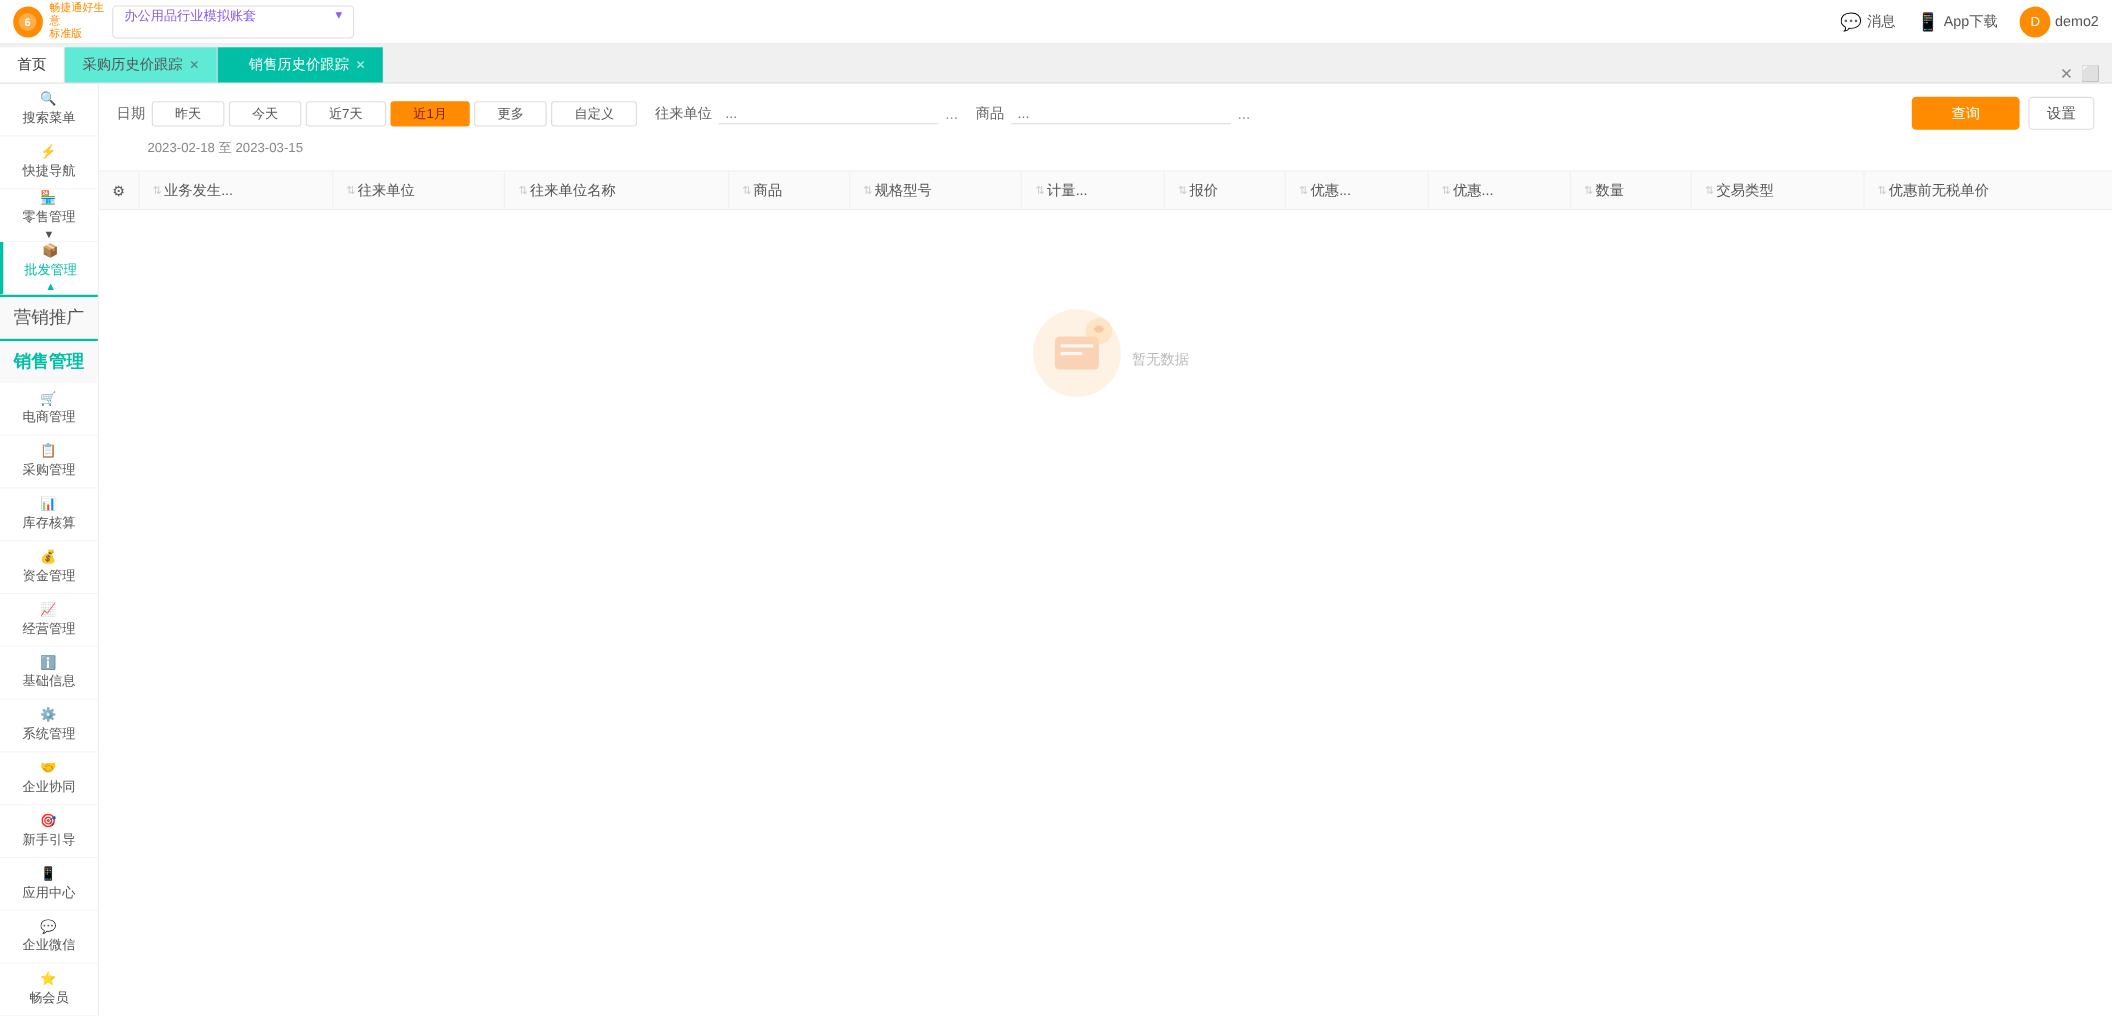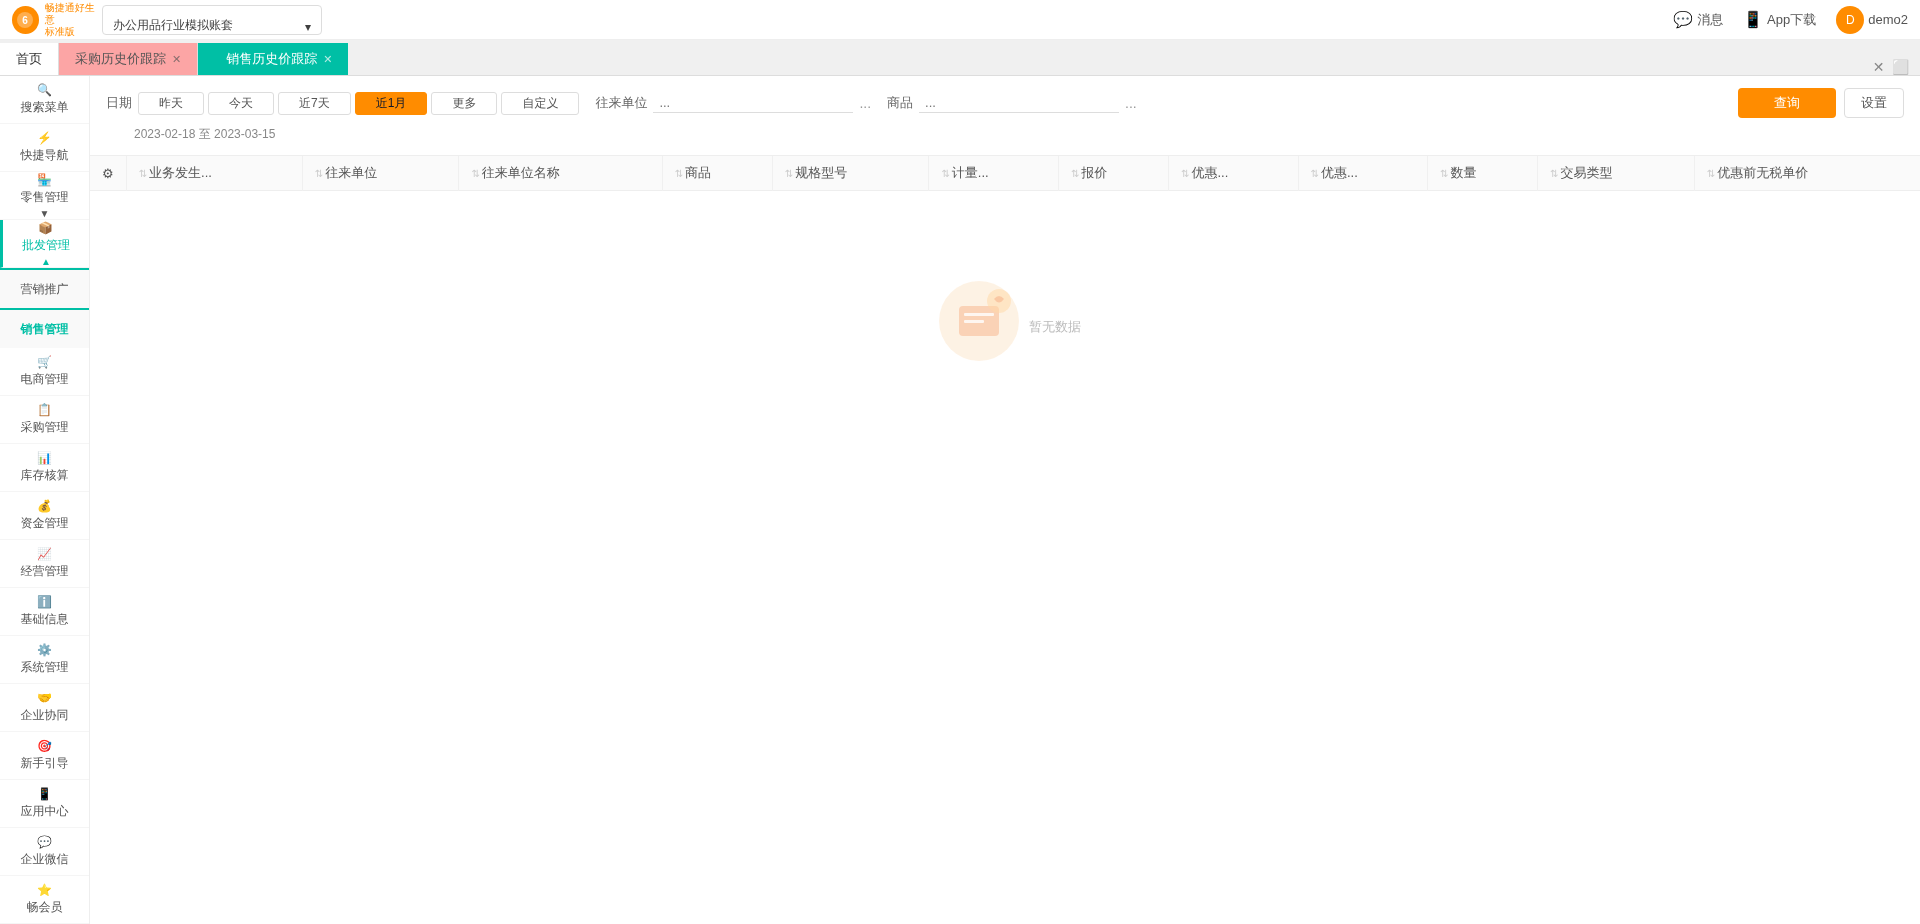--- a/index.html
+++ b/index.html
@@ -31,29 +31,29 @@
       align-items: center;
       justify-content: center;
     }
     .logo-text {
       font-size: 10px;
       color: #ff8c00;
       line-height: 1.2;
     }
     .app-selector {
       display: flex;
-      align-items: flex-end;
+      align-items: flex-start;
       gap: 4px;
       padding: 0 10px;
       height: 30px;
       border: 1px solid #ddd;
       border-radius: 4px;
       cursor: pointer;
       font-size: 12px;
-      color: #404040;
+      color: #8b5cf6;
       flex: 1;
       max-width: 220px;
     }
     .top-right {
       margin-left: auto;
       display: flex;
       align-items: center;
       gap: 20px;
     }
     .top-right-item {
@@ -89,21 +89,21 @@
     .tab {
       height: 32px;
       padding: 0 16px;
       display: flex;
       align-items: center;
       gap: 6px;
       cursor: pointer;
       font-size: 13px;
       color: #555;
       border-right: 1px solid #ddd;
-      background: #fca5a5;
+      background: #5eead4;
     }
     .tab.active {
       background: #00bfa5;
       color: #fff;
       border-right: none;
       padding-left: 28px;
     }
     .tab-home {
       background: #fff;
       color: #333;
@@ -160,21 +160,21 @@
     }
     .sidebar-section {
       background: #f9f9f9;
       border-top: 2px solid #00bfa5;
     }
     .sidebar-sub-item {
       height: 40px;
       display: flex;
       align-items: center;
       justify-content: center;
-      font-size: 12px;
+      font-size: 16px;
       color: #555;
       cursor: pointer;
       padding: 0 8px;
       text-align: center;
     }
     .sidebar-sub-item.active { color: #00bfa5; font-weight: bold; }
 
     
     .content {
       flex: 1;
@@ -244,21 +244,21 @@
       padding: 2px 20px;
       border: 1px solid #ddd;
       border-radius: 3px;
       cursor: pointer;
       font-size: 12px;
       color: #555;
       background: #fff;
     }
     .date-btn.active {
       background: #ff8c00;
-      color: #0f172a;
+      color: #7f1d1d;
       border-color: #ff8c00;
     }
     .date-range {
       font-size: 12px;
       color: #888;
     }
     .filter-input {
       border: none;
       border-bottom: 1px solid #ddd;
       padding: 2px 6px;

